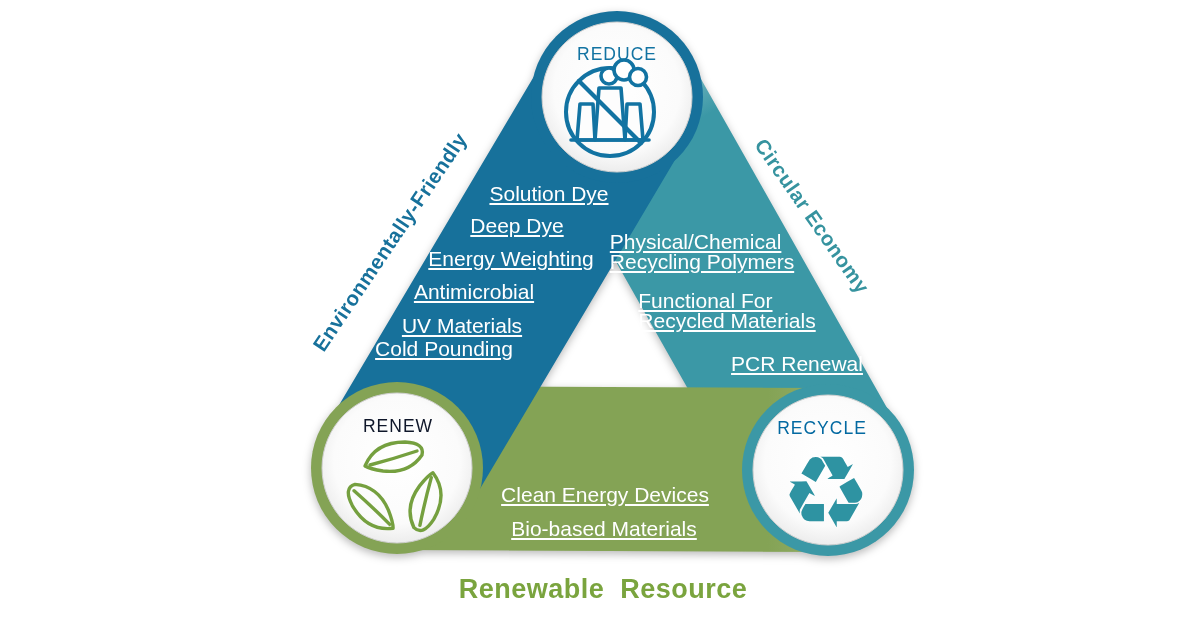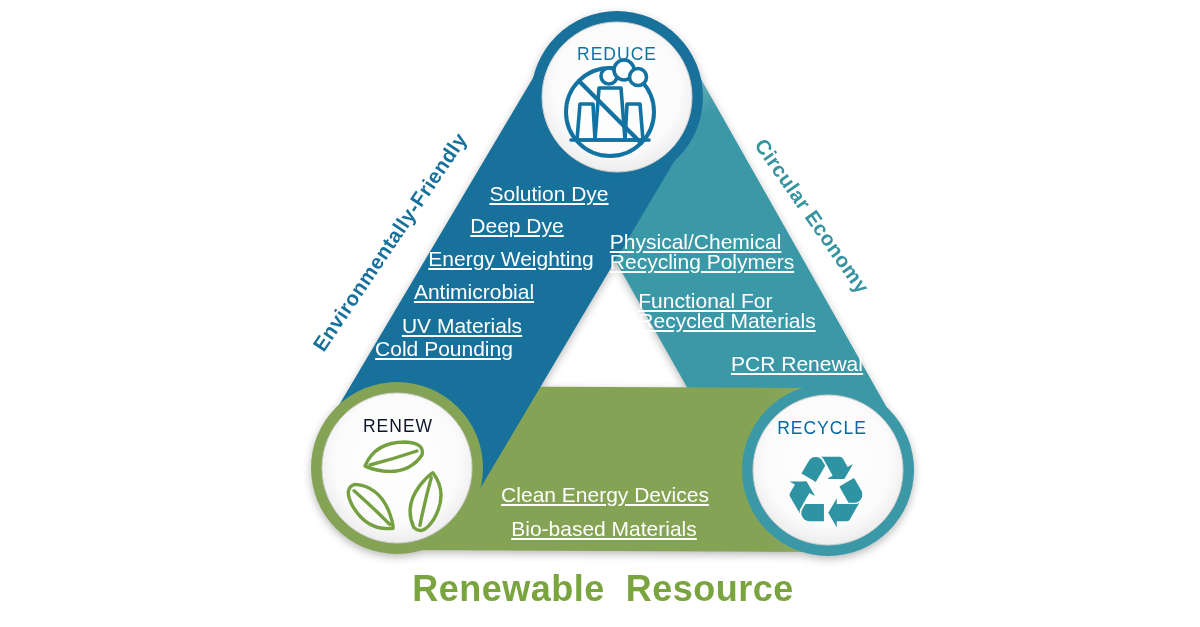--- a/index.html
+++ b/index.html
@@ -5,21 +5,21 @@
   html,body{margin:0;padding:0;background:#ffffff;}
   .stage{position:relative;width:1200px;height:627px;background:#ffffff;overflow:hidden;
          font-family:"Liberation Sans",sans-serif;}
   .stage svg{position:absolute;left:0;top:0;}
   .txt{position:absolute;transform:translate(-50%,-50%);white-space:nowrap;}
   .band-item{color:#ffffff;font-size:21px;line-height:20px;text-align:center;white-space:pre-line;text-decoration:underline;}
   .node-label{font-weight:normal;font-size:17.5px;letter-spacing:1px;}
   .edge-label{font-weight:bold;font-size:20.5px;letter-spacing:0.5px;}
   .edge-label.left{transform:translate(-50%,-50%) rotate(-56deg);}
   .edge-label.right{transform:translate(-50%,-50%) rotate(55deg);}
-  .bottom-title{font-weight:bold;font-size:36px;white-space:pre;letter-spacing:0.5px;}
+  .bottom-title{font-weight:bold;font-size:27px;white-space:pre;letter-spacing:0.5px;}
 </style>
 </head>
 <body>
 
 <div class="stage">
 
   <svg width="1200" height="627" viewBox="0 0 1200 627">
     <defs>
       <radialGradient id="nodeFill" cx="50%" cy="45%" r="60%">
         <stop offset="0%" stop-color="#ffffff"></stop>

